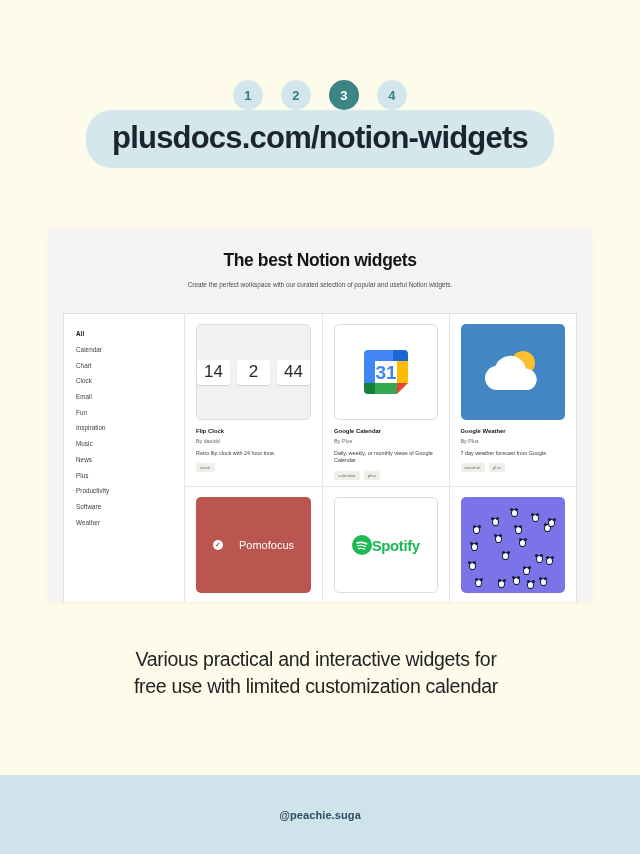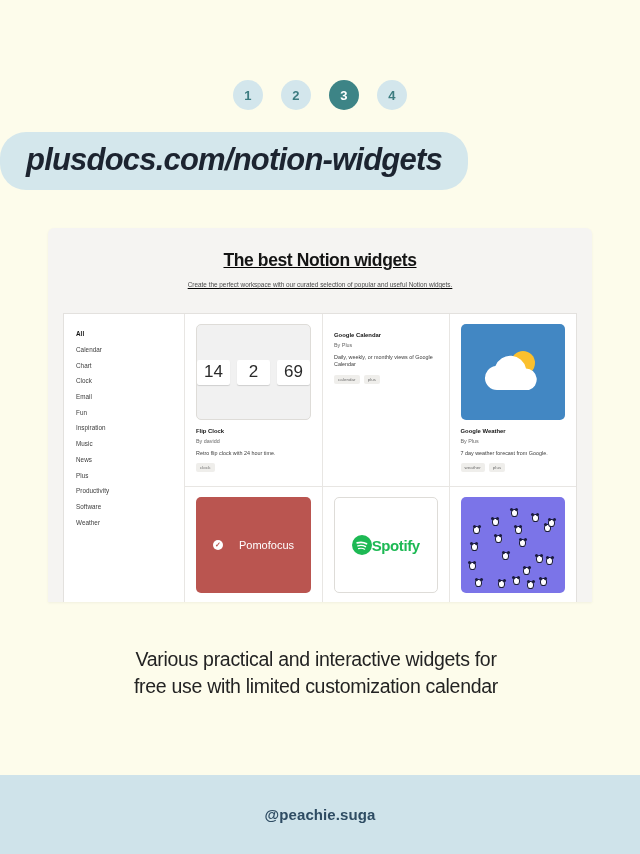--- a/index.html
+++ b/index.html
@@ -33,22 +33,21 @@
     letter-spacing: .2px;
   }
   .step.active {
     background: #3D8486;
     color: #FFFFFF;
   }
 
   
   .url-wrap {
     display: flex;
-    margin-top: 22px;
-    font-style: italic;
+    justify-content: center;
   }
   .url-pill {
     background: #D4E7EC;
     border-radius: 26px;
     padding: 10px 26px 12px;
     font-size: 31px;
     font-weight: 700;
     color: #1C2430;
     letter-spacing: -0.8px;
     line-height: 1.15;
@@ -59,21 +58,20 @@
   .shot {
     position: absolute;
     left: 48px;
     top: 228px;
     width: 544px;
     height: 374px;
     background: #F5F4F2;
     border-radius: 6px 6px 0 0;
     overflow: hidden;
     box-shadow: 0 1px 3px rgba(0,0,0,.05);
-    text-decoration: underline;
   }
   .shot-head { padding: 22px 10px 10px; text-align: center; }
   .shot-title {
     font-size: 17.5px;
     font-weight: 800;
     color: #151515;
     letter-spacing: -0.4px;
   }
   .shot-sub {
     margin-top: 9px;
@@ -240,21 +238,21 @@
   .footer {
     position: absolute;
     left: 0; right: 0; bottom: 0;
     height: 79px;
     background: #CFE3EA;
     display: flex;
     align-items: center;
     justify-content: center;
   }
   .footer-handle {
-    font-size: 15px;
+    font-size: 11px;
     font-weight: 600;
     color: #2E4C63;
     letter-spacing: .1px;
   }
 </style>
 </head>
 <body>
 
 <div class="steps">
   <div class="step">1</div>
@@ -292,32 +290,49 @@
       <div class="side-item">Weather</div>
     </div>
 
     <div class="grid">
 
       <div class="cell">
         <div class="thumb clockbg">
           <div class="flip">
             <div class="flip-d">14</div>
             <div class="flip-d">2</div>
-            <div class="flip-d">69</div>
+            <div class="flip-d">44</div>
           </div>
         </div>
         <div class="w-name">Flip Clock</div>
         <div class="w-author">By davidd</div>
         <div class="w-desc">Retro flip clock with 24 hour time.</div>
         <div class="tags">
           <span class="tag">clock</span>
         </div>
       </div>
 
       <div class="cell">
+        <div class="thumb">
+          <div class="gcal">
+            <svg viewBox="0 0 52 52" xmlns="http://www.w3.org/2000/svg">
+              <rect x="4" y="4" width="44" height="44" rx="4" fill="#fff"></rect>
+              <path d="M4 8a4 4 0 0 1 4-4h11v11H4V8z" fill="#4285F4"></path>
+              <path d="M19 4h14v11H19z" fill="#4285F4"></path>
+              <path d="M33 4h11a4 4 0 0 1 4 4v7H33z" fill="#1967D2"></path>
+              <path d="M37 15h11v22H37z" fill="#FBBC04"></path>
+              <path d="M37 37h11l-11 11z" fill="#EA4335"></path>
+              <path d="M15 37h22v11H15z" fill="#34A853"></path>
+              <path d="M4 37h11v11H8a4 4 0 0 1-4-4v-7z" fill="#188038"></path>
+              <path d="M4 15h11v22H4z" fill="#4285F4"></path>
+              <rect x="15" y="15" width="22" height="22" fill="#fff"></rect>
+              <text x="26" y="33" font-family="Liberation Sans, sans-serif" font-size="19" font-weight="700" fill="#4285F4" text-anchor="middle">31</text>
+            </svg>
+          </div>
+        </div>
         <div class="w-name">Google Calendar</div>
         <div class="w-author">By Plus</div>
         <div class="w-desc">Daily, weekly, or monthly views of Google Calendar</div>
         <div class="tags">
           <span class="tag">calendar</span>
           <span class="tag">plus</span>
         </div>
       </div>
 
       <div class="cell">

